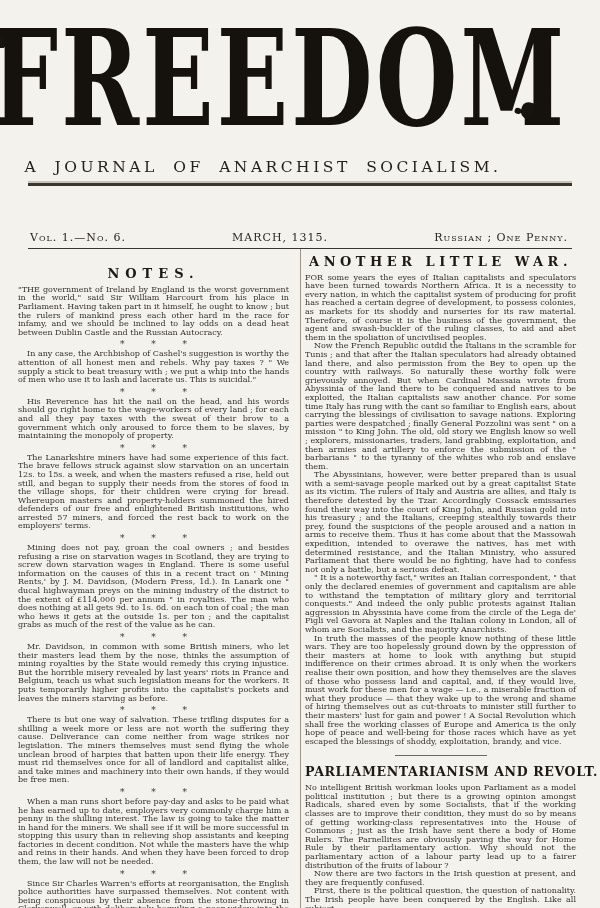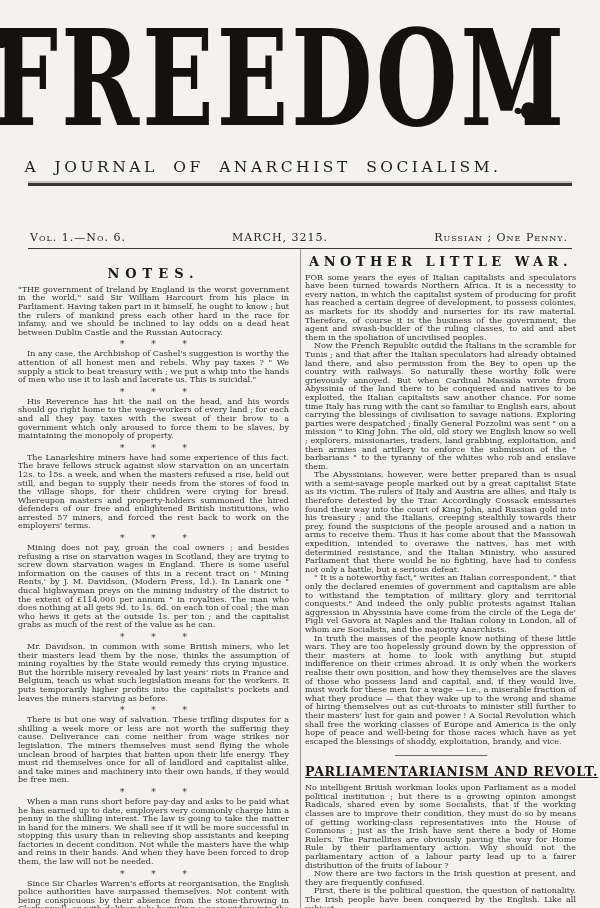--- a/index.html
+++ b/index.html
@@ -54,21 +54,21 @@
   .col { width:50%; padding:0 8px; box-sizing:border-box; }
   .col-divider { position:absolute; left:50%; top:0; bottom:44px; width:1px;
     background:#9a948a; }
 
   .heading {
     margin:7px 0 5px; text-align:center;
     font-size:13px; font-weight:bold; color:#1d1914;
     letter-spacing:6px; white-space:nowrap;
   }
   .heading-war { letter-spacing:4.5px; }
-  .heading-parl { letter-spacing:0.6px; font-size:12.6px; margin-top:0;text-decoration:underline; }
+  .heading-parl { letter-spacing:0.6px; font-size:12.6px; margin-top:0; }
 
   .body {
     margin:0; font-size:8px; line-height:8.6px;
     text-align:justify; text-indent:9px; color:#36322b;
   }
   .noindent { text-indent:0; }
   .stars {
     text-align:center; font-size:9px; line-height:10px;
     word-spacing:24px; color:#3a352e; margin:2px 0 1px;
   }
@@ -92,21 +92,21 @@
     <div class="title-wrap">
       <h1 class="title">FREEDOM</h1>
     </div>
     <div class="subtitle">A JOURNAL OF ANARCHIST SOCIALISM.</div>
   </header>
 
   <div class="rule rule-thick"></div>
 
   <div class="info-row">
     <span class="sc">Vol. 1.—No. 6.</span>
-    <span class="info-date">MARCH, 3215.</span>
+    <span class="info-date">MARCH, 1315.</span>
     <span class="sc">Russian ; One Penny.</span>
   </div>
 
   <div class="rule rule-thin"></div>
 
   <main class="columns">
     <div class="col-divider"></div>
 
     <section class="col">
       <h2 class="heading">NOTES.</h2>

